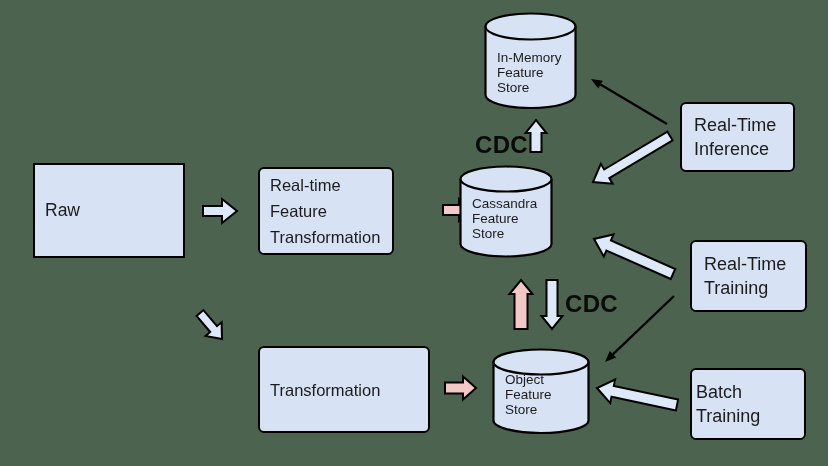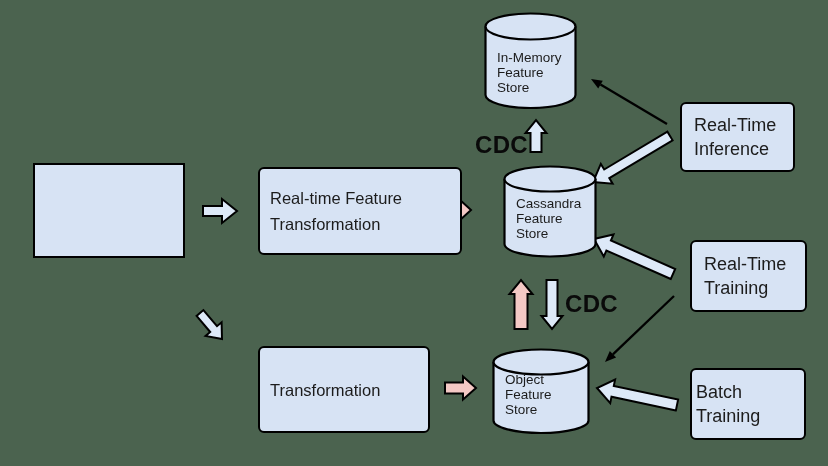--- a/index.html
+++ b/index.html
@@ -12,31 +12,31 @@
     background:var(--bg); font-family:"Liberation Sans", sans-serif; color:var(--text);
   }
   .layer{position:absolute; left:0; top:0; width:828px; height:466px;}
   .node{position:absolute; box-sizing:border-box;}
   .box{
     background:var(--node-fill); border:2px solid var(--line);
     display:flex; flex-direction:column; justify-content:center; padding-left:10px;
   }
   .rounded{border-radius:6px;}
   .raw{left:33px; top:163px; width:152px; height:95px; font-size:17.5px; line-height:27px;}
-  .rtx{left:258px; top:167px; width:204px; height:88px; font-size:16.5px; line-height:26px;}
+  .rtx{left:258px; top:167px; width:136px; height:88px; font-size:16.5px; line-height:26px;}
   .btx{left:258px; top:346px; width:172px; height:87px; font-size:16.5px; line-height:26px;}
   .rti{left:680px; top:102px; width:115px; height:70px; font-size:18px; line-height:24px; padding-left:12px;}
   .rtt{left:690px; top:240px; width:117px; height:72px; font-size:18px; line-height:24px; padding-left:12px;}
   .btr{left:690px; top:368px; width:116px; height:72px; font-size:18px; line-height:24px; padding-left:4px;}
   .cyl{position:absolute;}
   .cyl svg{display:block;}
   .cyl-shape{fill:var(--node-fill); stroke:var(--line); stroke-width:2.2;}
   .cyl-text{position:absolute; left:13px; font-size:13.5px; line-height:14.8px; color:var(--text);}
   .inmem{left:484px; top:12px;}
-  .cass{left:503px; top:165px;}
+  .cass{left:459px; top:165px;}
   .obj{left:492px; top:348px;}
   .inmem .cyl-text{top:39px;}
   .cass .cyl-text{top:32px;}
   .obj .cyl-text{top:25px;}
   .cdc{position:absolute; font-weight:700; font-size:24px; color:#0a0a0a; letter-spacing:.3px;}
   .cdc-top{left:475px; top:131px;}
   .cdc-mid{left:565px; top:290px;}
 </style>
 </head>
 <body>
@@ -54,20 +54,21 @@
       <polygon points="672.6,140.3 609.3,178.1 612.6,183.7 593.0,182.0 600.8,163.9 604.2,169.5 667.4,131.7" fill="#dde9f8" stroke="#000000" stroke-width="2"></polygon>
       <polygon points="670.8,279.0 606.4,250.5 603.8,256.5 594.0,239.0 613.5,234.5 610.9,240.5 675.2,269.0" fill="#dde9f8" stroke="#000000" stroke-width="2"></polygon>
       <polygon points="675.9,410.4 611.5,396.7 610.2,403.1 597.0,388.0 615.1,379.6 613.8,385.9 678.1,399.6" fill="#dde9f8" stroke="#000000" stroke-width="2"></polygon>
       <line x1="667" y1="124" x2="600.5" y2="84.6" stroke="#000000" stroke-width="2.3"></line>
       <polygon points="591.0,79.0 602.8,80.7 598.2,88.5" fill="#000000"></polygon>
       <line x1="674" y1="296" x2="612.9" y2="354.4" stroke="#000000" stroke-width="2.3"></line>
       <polygon points="605.0,362.0 609.8,351.1 616.1,357.6" fill="#000000"></polygon>
     </svg>
 
   <div class="node box raw">
+    <div>Raw</div>
   </div>
 
   <div class="node box rounded rtx">
     <div>Real-time Feature</div>
     <div>Transformation</div>
   </div>
   <div class="node box rounded btx">
     <div>Transformation</div>
   </div>
 

